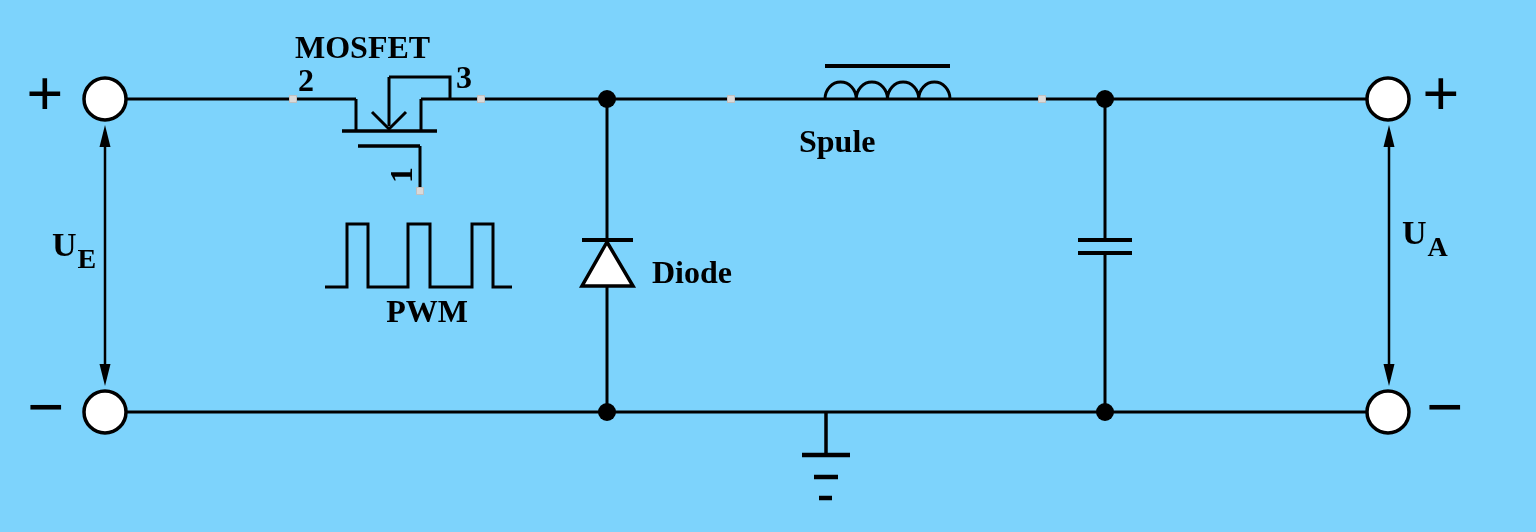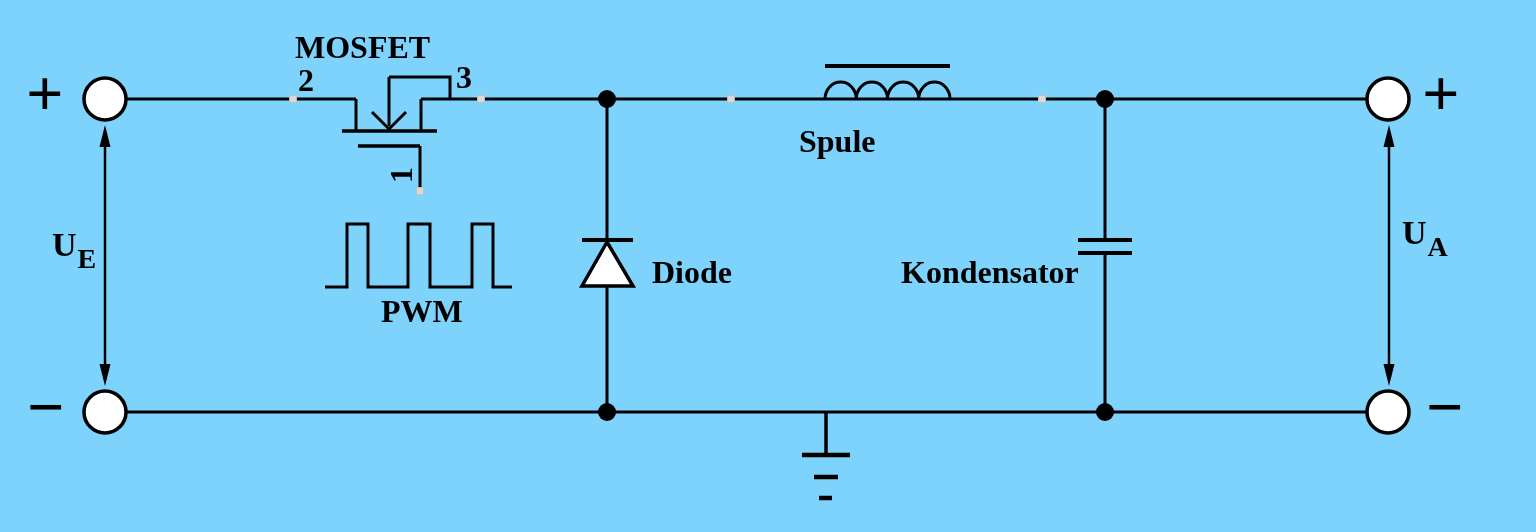--- a/index.html
+++ b/index.html
@@ -47,21 +47,21 @@
   .volt-label .sub {
     font-size: 28px;
     position: relative;
     top: 12px;
     left: 1px;
   }
   .pwm-text {
     left: 381px;
     top: 295px;
     width: 92px;
-    text-align: left;
+    text-align: center;
   }
 </style>
 </head>
 <body>
 
 <div class="canvas">
 
   <svg class="schematic-svg" viewBox="0 0 1536 532">
 
     <g stroke="#000000" stroke-width="3" fill="none">
@@ -151,21 +151,20 @@
   <div class="lbl pin-label" style="left:456px; top:61px;">3</div>
 
   <div class="lbl pin1-label">1</div>
 
   <div class="lbl comp-label pwm-text">PWM</div>
 
   <div class="lbl comp-label" style="left:652px; top:256px;">Diode</div>
 
   <div class="lbl comp-label" style="left:799px; top:125px;">Spule</div>
 
-  <div class="lbl comp-label" style="left:901px; top:256px;">Kondensator</div>
 
   <div class="lbl sign-label" style="left:26px; top:61px;">+</div>
 
   <div class="lbl sign-label" style="left:27px; top:374px;">−</div>
 
   <div class="lbl volt-label" style="left:52px; top:228px;">
     <span>U</span><span class="sub">E</span>
   </div>
 
   <div class="lbl sign-label" style="left:1422px; top:61px;">+</div>

